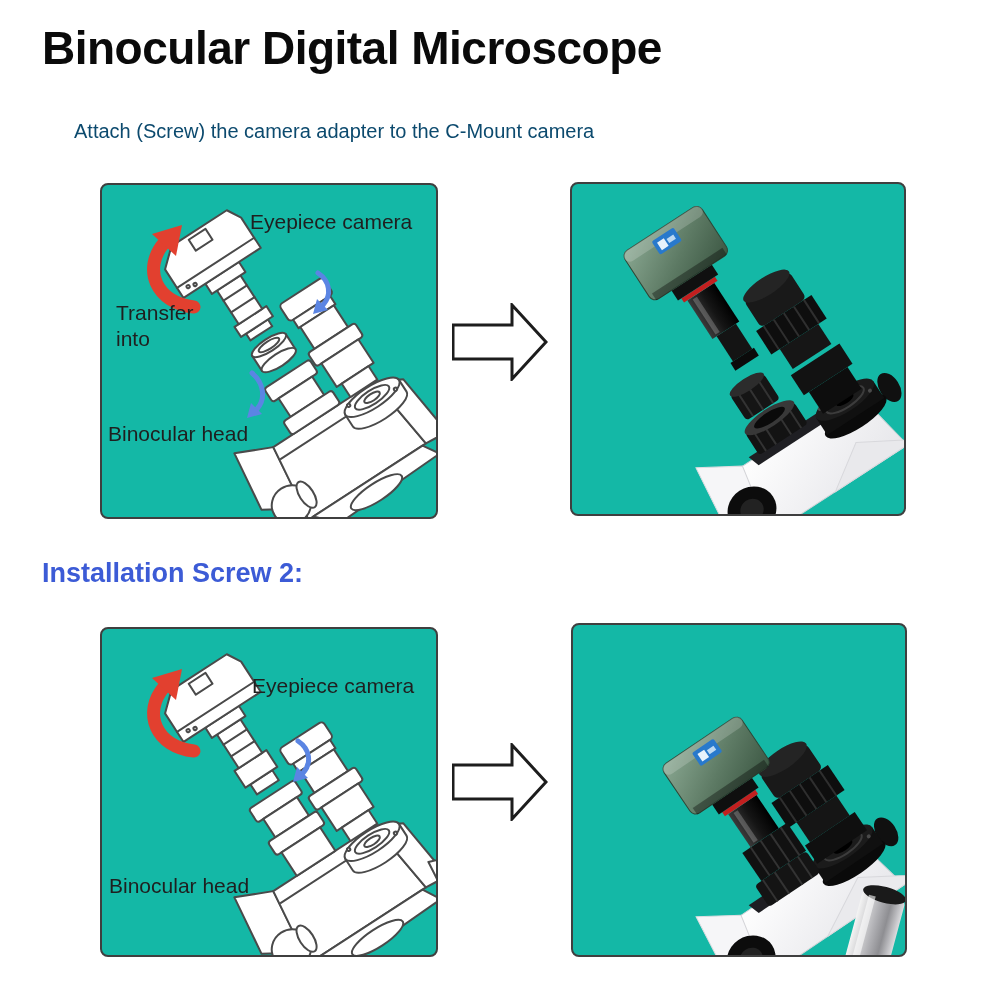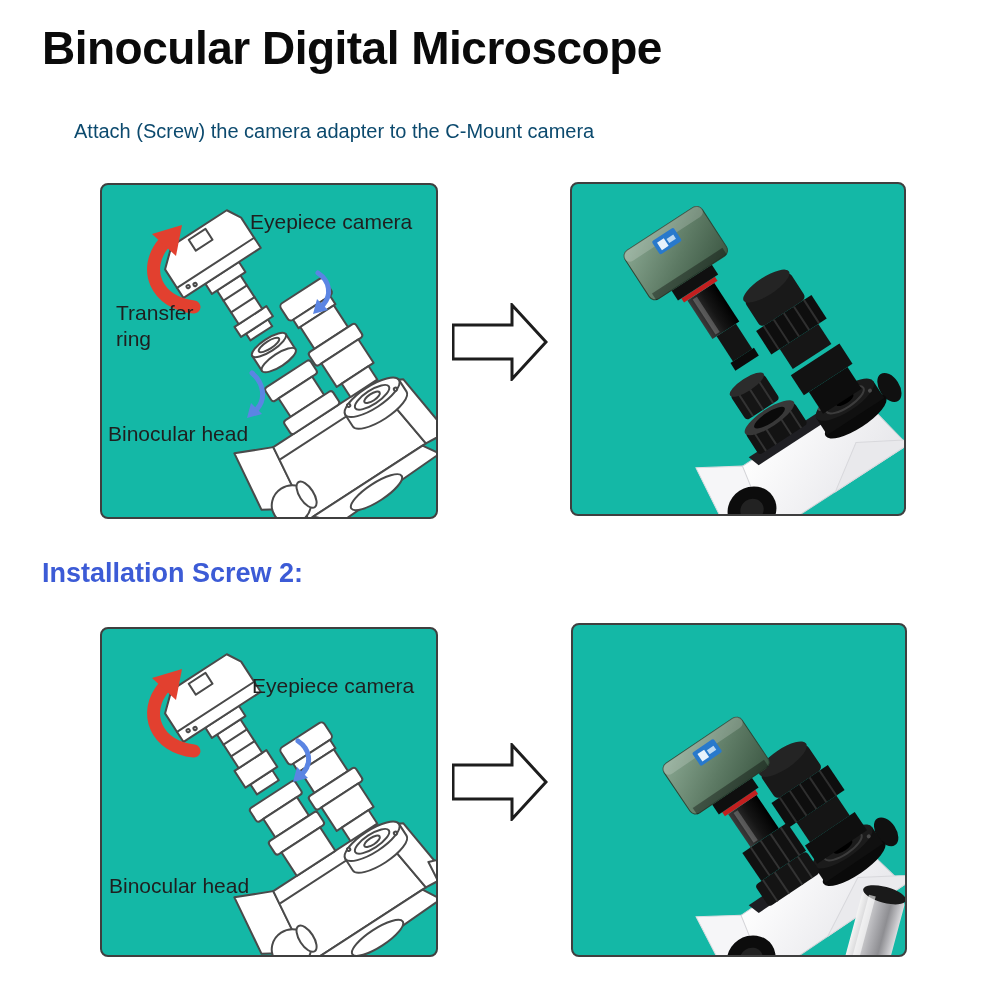--- a/index.html
+++ b/index.html
@@ -107,21 +107,21 @@
       <g>
         <path d="M216,88 C228,96 230,110 221,120" fill="none" stroke="#5b85e3" stroke-width="5" stroke-linecap="round"></path>
         <polygon points="211,129 226,125 215,114" fill="#5b85e3"></polygon>
         <path d="M150,188 C162,198 164,214 155,224" fill="none" stroke="#5b85e3" stroke-width="5" stroke-linecap="round"></path>
         <polygon points="145,233 160,229 149,218" fill="#5b85e3"></polygon>
       </g>
     </svg>
     <div class="lbl lbl-camera">Eyepiece camera</div>
     <div class="lbl lbl-ring">
       <div>Transfer</div>
-      <div>ring</div>
+      <div>into</div>
     </div>
     <div class="lbl lbl-head">Binocular head</div>
   </div>
 
   <svg class="flow-arrow" id="arrow1" width="96" height="78" viewBox="0 0 96 78">
     <polygon points="1,22 60,22 60,2 94,39 60,76 60,56 1,56" fill="#ffffff" stroke="#1d1d1d" stroke-width="3"></polygon>
   </svg>
 
   <div class="panel" id="m1-photo">
     <svg class="art" viewBox="0 0 332 330">

